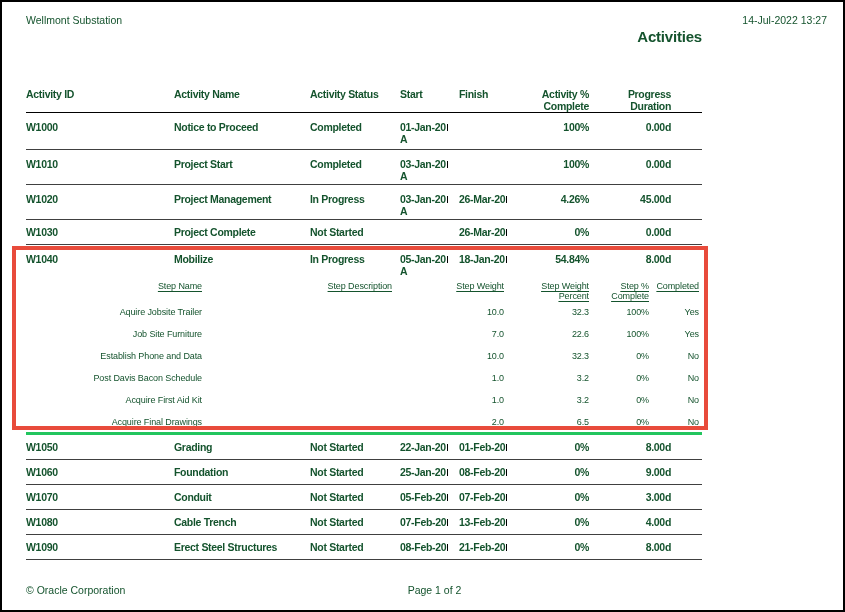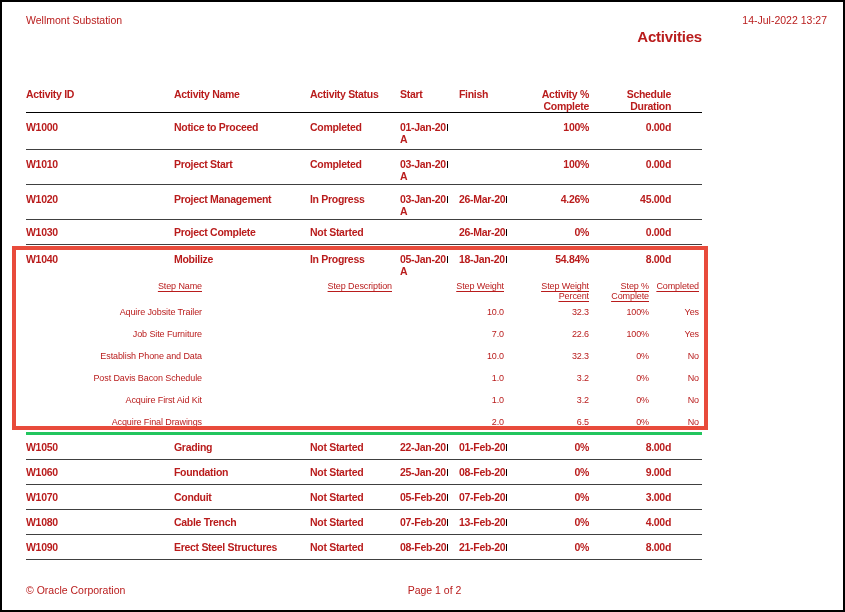--- a/index.html
+++ b/index.html
@@ -1,19 +1,19 @@
 <!DOCTYPE html>
 <html><head>
 <meta charset="utf-8">
 <style>
   * { margin:0; padding:0; box-sizing:border-box; }
   body { background:#ffffff; font-family:"Liberation Sans", sans-serif; }
   .page {
     position:relative; width:845px; height:612px;
-    background:#ffffff; border:2px solid #000; color:#b91c1c; overflow:hidden;
+    background:#ffffff; border:2px solid #000; color:#14532d; overflow:hidden;
   }
   .project-name { position:absolute; left:24px; top:12px; font-size:10.5px; }
   .timestamp   { position:absolute; right:16px; top:12px; font-size:10.5px; }
   .title {
     position:absolute; left:24px; top:26px; width:676px;
     text-align:right; font-size:15px; font-weight:bold; letter-spacing:-0.2px;
   }
 
   .atable {
     position:absolute; left:24px; top:82px; width:676px;
@@ -78,21 +78,21 @@
       <span class="c">Activity ID</span>
       <span class="c">Activity Name</span>
       <span class="c">Activity Status</span>
       <span class="c">Start</span>
       <span class="c">Finish</span>
       <span class="c num">
           <span style="display:block">Activity %</span>
           <span style="display:block">Complete</span>
         </span>
       <span class="c num">
-          <span style="display:block">Schedule</span>
+          <span style="display:block">Progress</span>
           <span style="display:block">Duration</span>
         </span>
       <span class="c"></span>
     </div>
 
     <div class="arow h37">
       <span class="c">W1000</span>
       <span class="c">Notice to Proceed</span>
       <span class="c">Completed</span>
       <span class="c"><span class="date">01-Jan-20</span><span class="flag">A</span></span>

